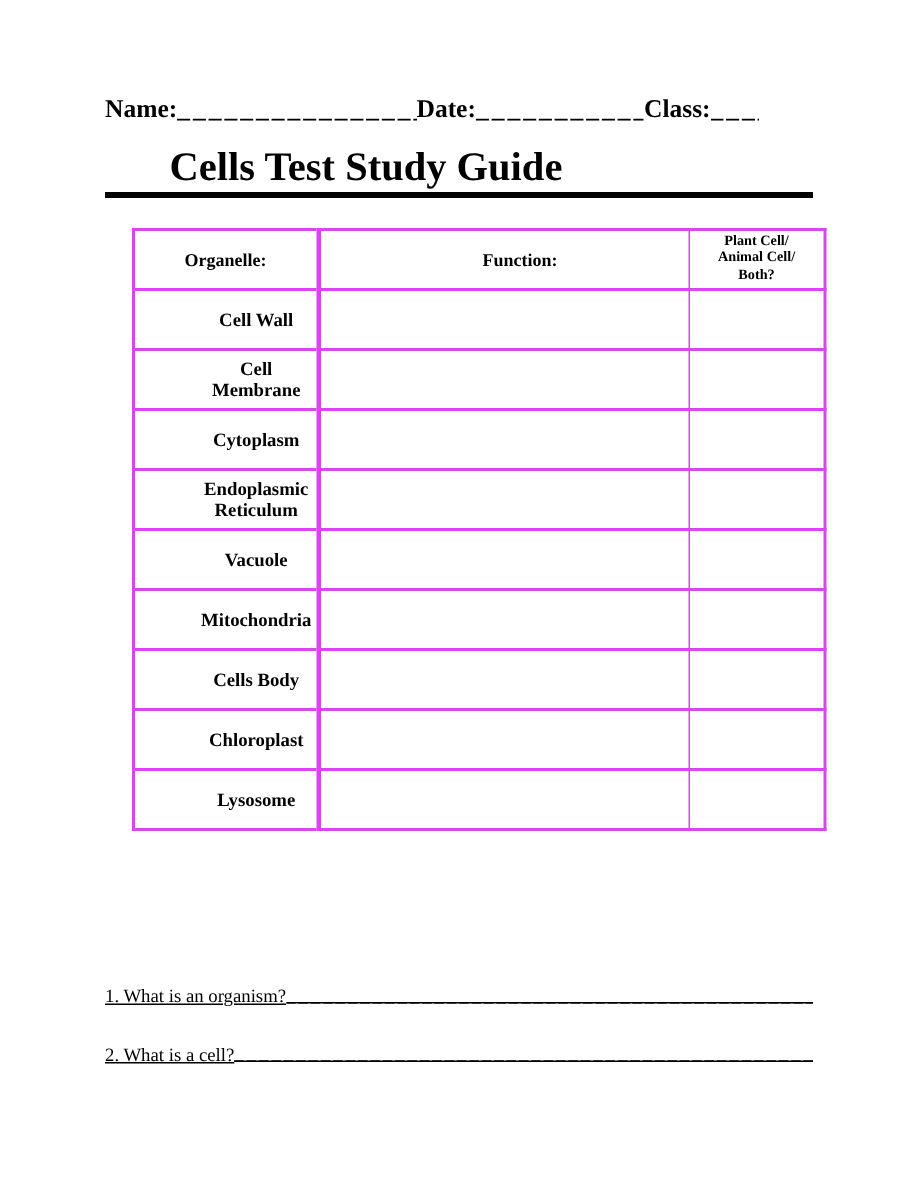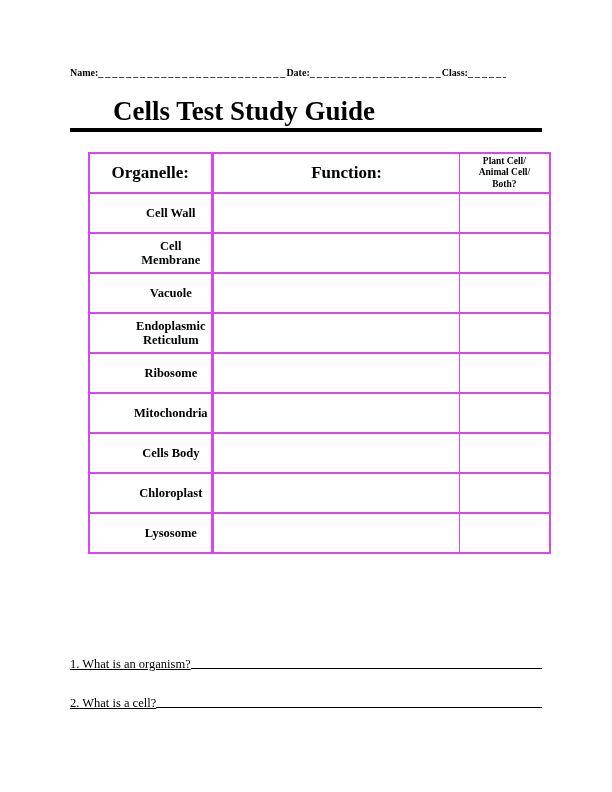--- a/index.html
+++ b/index.html
@@ -17,21 +17,21 @@
 
   
   .topline {
     position: absolute;
     left: 70px;
     top: 64px;
     width: 436px;
     display: flex;
     align-items: flex-end;
     font-weight: bold;
-    font-size: 10px;
+    font-size: 17px;
     line-height: 17px;
     white-space: nowrap;
   }
   .topline .label { flex: none; }
   .fill {
     overflow: hidden;
     white-space: nowrap;
     font-weight: bold;
     letter-spacing: 2px;
     line-height: 17px;
@@ -71,21 +71,21 @@
   .worksheet-table th, .worksheet-table td {
     border: 2px solid #d946ef;
     text-align: center;
     vertical-align: middle;
     padding: 1px 3px;
   }
   .worksheet-table .c1 { width: 98px;  border-right-width: 3px; }
   .worksheet-table .c2 { width: 247px; border-right-width: 1px; padding-left: 24px; }
   .worksheet-table .c3 { width: 91px;  border-left-width: 1px; }
   .worksheet-table tr { height: 40px; }
-  .worksheet-table th { font-weight: bold; font-size: 17px; line-height: 14px; }
+  .worksheet-table th { font-weight: bold; font-size: 12px; line-height: 14px; }
   .worksheet-table th.c3 { font-size: 9.5px; line-height: 11.5px; white-space: pre-line; font-weight: bold; }
   .worksheet-table td.organelle { font-weight: bold; font-size: 12.5px; line-height: 14px; padding-left: 44px; }
 
   
   .questions {
     position: absolute;
     left: 70px;
     top: 655px;
     width: 472px;
   }
@@ -133,31 +133,31 @@
         <td class="c1 organelle">Cell Wall</td>
         <td class="c2"></td>
         <td class="c3"></td>
       </tr>
       <tr>
         <td class="c1 organelle">Cell Membrane</td>
         <td class="c2"></td>
         <td class="c3"></td>
       </tr>
       <tr>
-        <td class="c1 organelle">Vacuole</td>
+        <td class="c1 organelle">Cytoplasm</td>
         <td class="c2"></td>
         <td class="c3"></td>
       </tr>
       <tr>
         <td class="c1 organelle">Endoplasmic Reticulum</td>
         <td class="c2"></td>
         <td class="c3"></td>
       </tr>
       <tr>
-        <td class="c1 organelle">Ribosome</td>
+        <td class="c1 organelle">Vacuole</td>
         <td class="c2"></td>
         <td class="c3"></td>
       </tr>
       <tr>
         <td class="c1 organelle">Mitochondria</td>
         <td class="c2"></td>
         <td class="c3"></td>
       </tr>
       <tr>
         <td class="c1 organelle">Cells Body</td>

